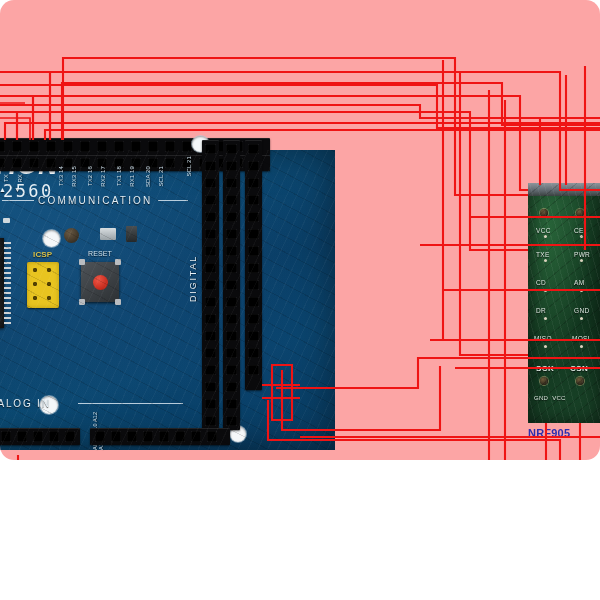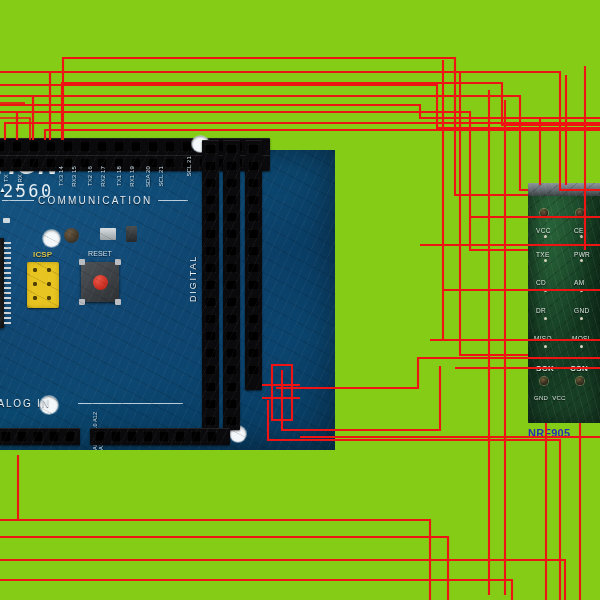--- a/index.html
+++ b/index.html
@@ -1,18 +1,18 @@
 <!DOCTYPE html>
 <html><head>
 <meta charset="utf-8">
 <style>
   html,body{margin:0;padding:0;background:#ffffff;}
   body{width:600px;height:600px;overflow:hidden;
        font-family:"Liberation Sans",sans-serif;}
-  #stage{position:relative;width:600px;height:600px;background:#84cc16;overflow:hidden;}
+  #stage{position:relative;width:600px;height:460px;background:#fca5a5;overflow:hidden;border-radius:14px;}
 
   
   .board{
     position:absolute;left:-60px;top:150px;width:395px;height:300px;
     background:
       radial-gradient(ellipse at 25% 35%, rgba(30,90,140,.55) 0%, rgba(0,0,0,0) 60%),
       radial-gradient(ellipse at 75% 70%, rgba(10,60,105,.5) 0%, rgba(0,0,0,0) 65%),
       linear-gradient(165deg,#10557f 0%,#0c4a74 22%,#0a3f66 48%,#0b4a72 70%,#073a5d 100%);
     box-shadow:inset 0 0 40px rgba(0,0,0,.45);
   }

